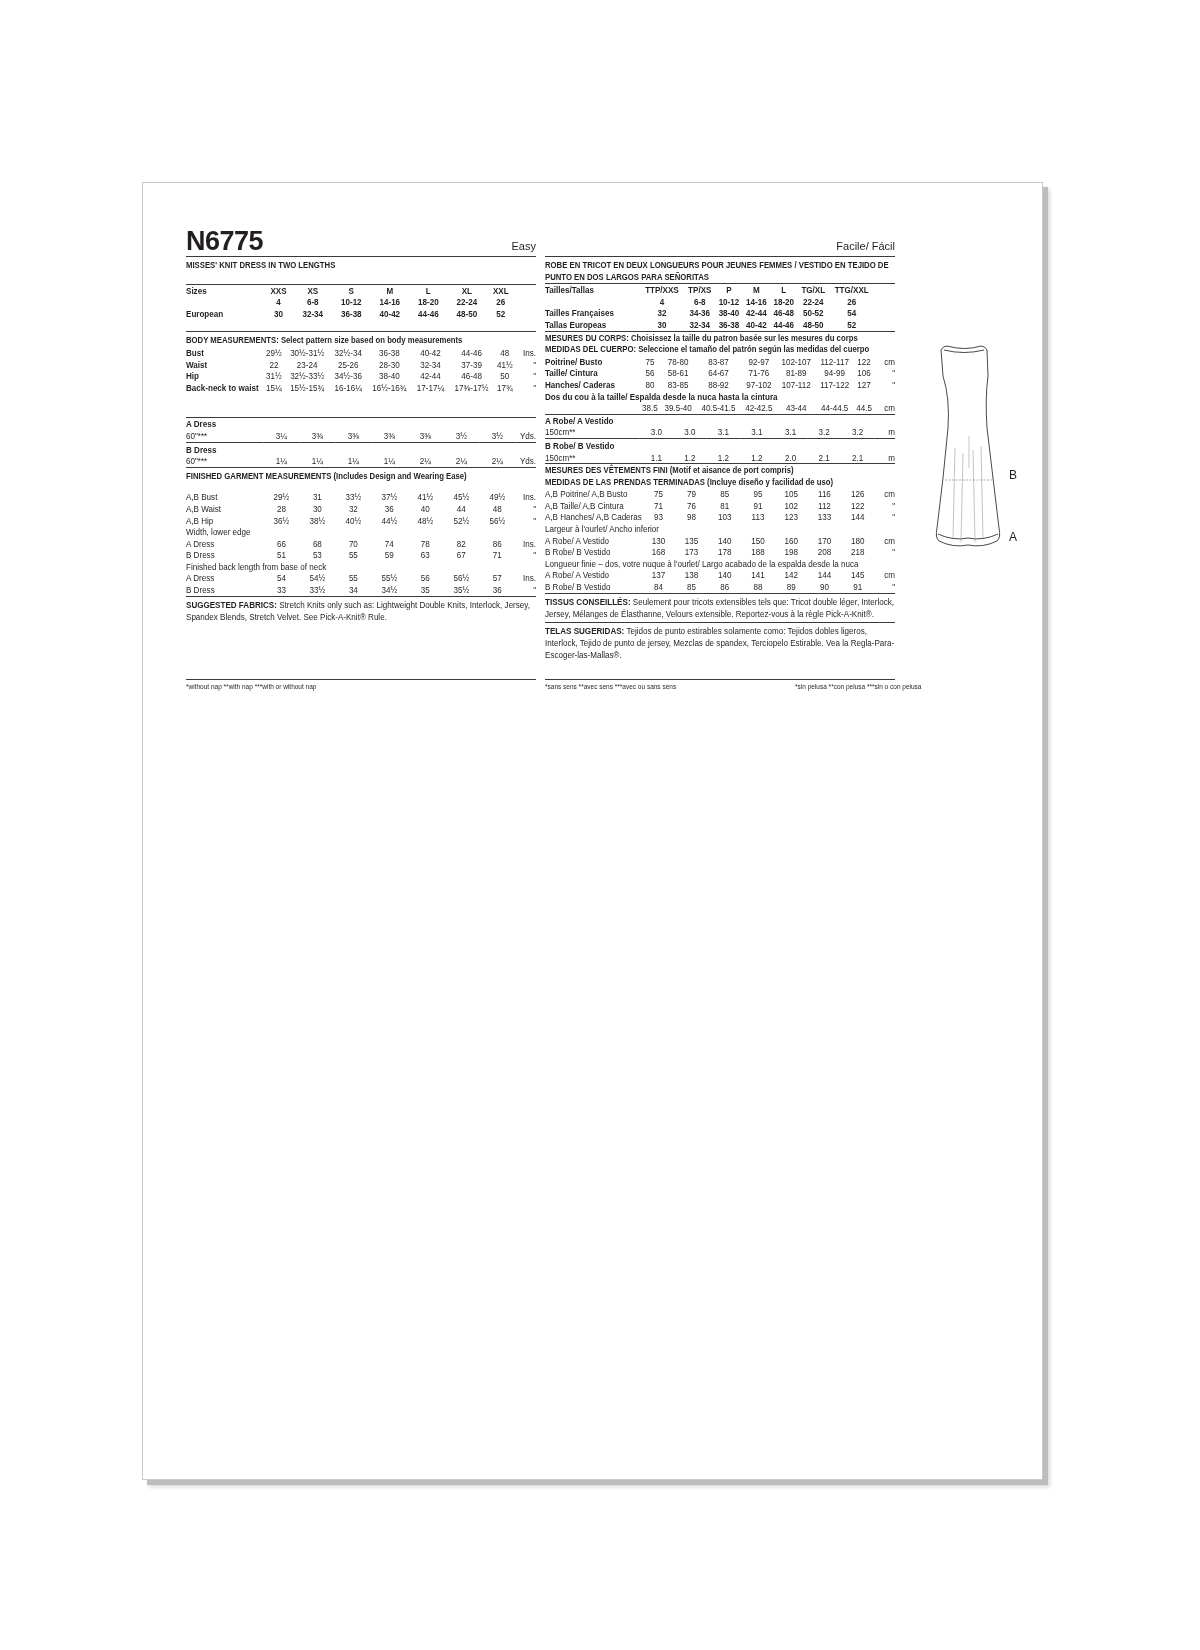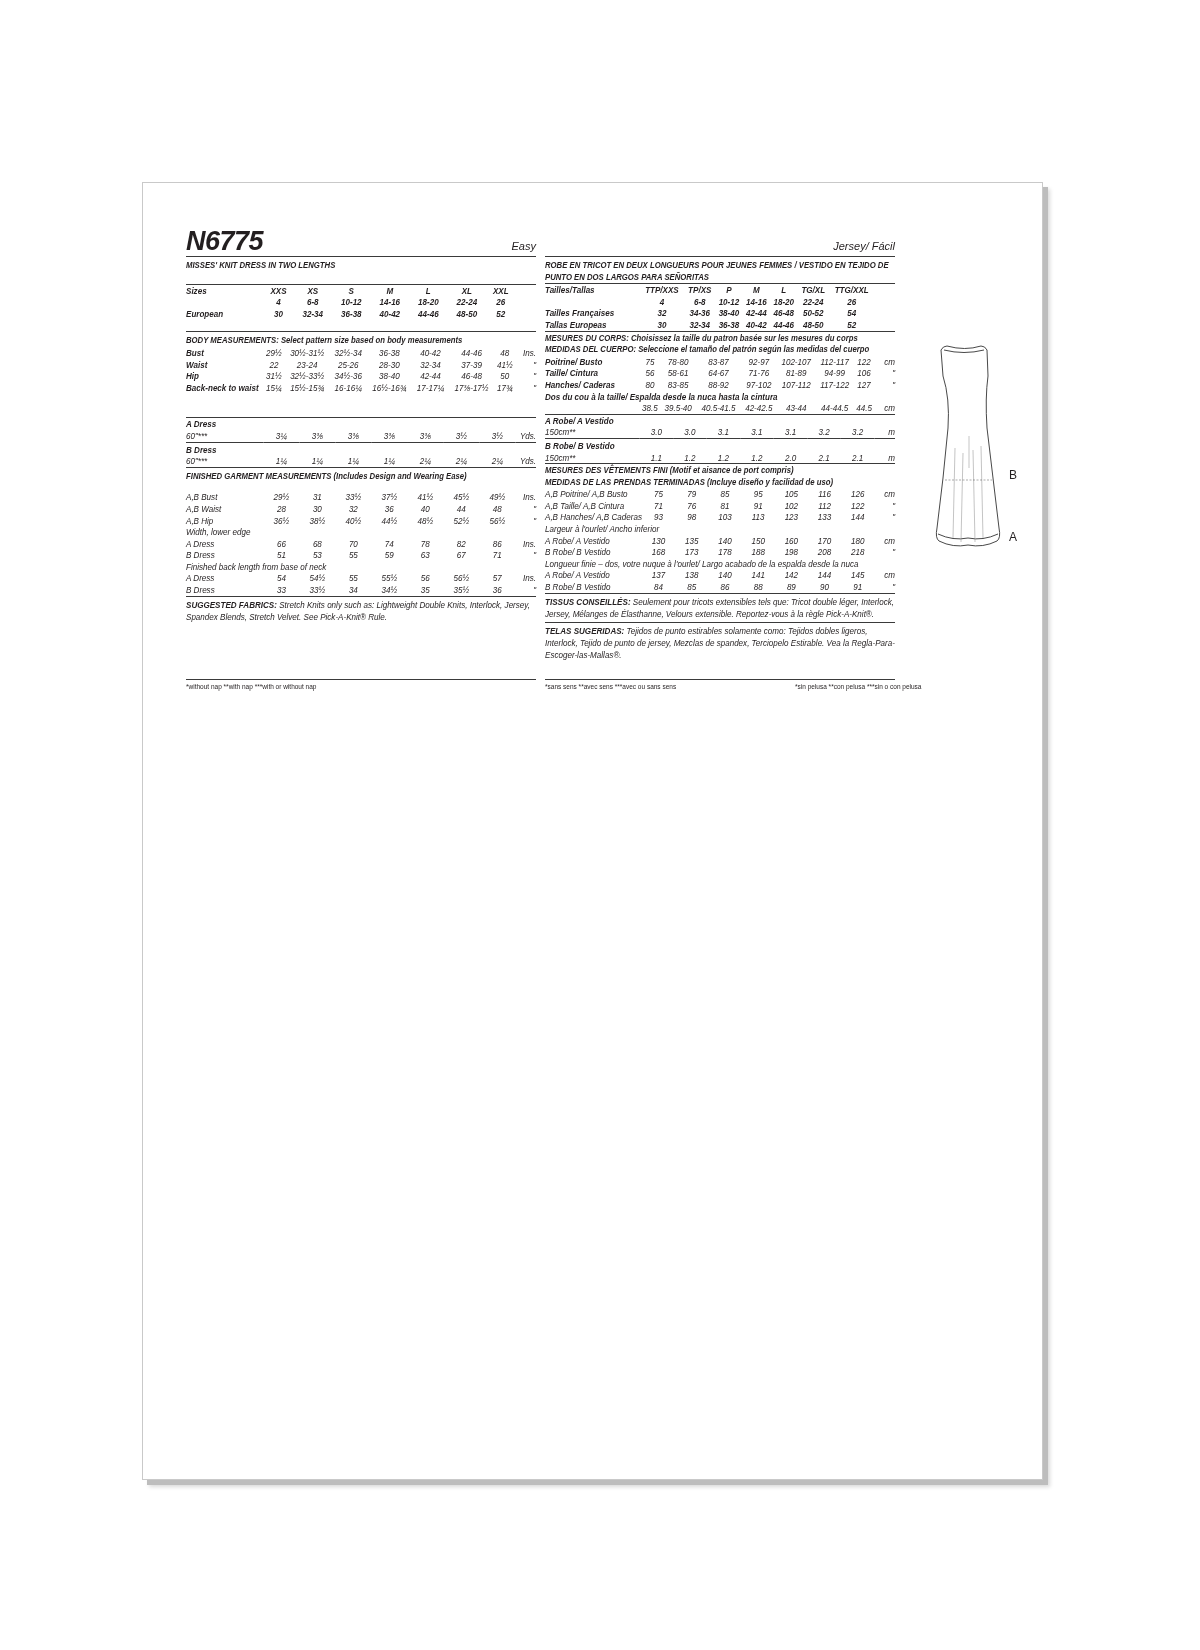--- a/index.html
+++ b/index.html
@@ -1,21 +1,21 @@
 <!DOCTYPE html>
 <html><head>
 <meta charset="utf-8">
 <style>
   html, body { margin:0; padding:0; background:#ffffff; }
   body { width:1200px; height:1650px; position:relative; overflow:hidden;
          font-family:"Liberation Sans", sans-serif; color:#231f20; }
   .page { position:absolute; left:142px; top:182px; width:899px; height:1296px;
           background:#fff; border:1px solid #c9c9c9;
           box-shadow: 5px 5px 0 #bdbdbd, 7px 7px 4px rgba(0,0,0,0.15); }
-  .col { position:absolute; font-size:9.2px; line-height:11.6px;font-style:italic; }
+  .col { position:absolute; font-size:9.2px; line-height:11.6px; }
   .left { left:43px; top:45px; width:350px; }
   .right { left:402px; top:45px; width:350px; }
   .cond { transform:scaleX(0.86); transform-origin:left top; width:407px; }
   .right .cond { width:407px; }
   .title { font-weight:bold; font-size:27px; line-height:26px; letter-spacing:-0.5px; }
   .easy { position:absolute; right:-57px; top:13px; font-size:11px; }
   .rule { border-top:1.2px solid #3a3a3a; }
   .sub { font-weight:bold; font-size:9px; padding-top:3px; }
   table { border-collapse:collapse; width:100%; }
   td { padding:0; white-space:nowrap; text-align:center; font-size:9.4px; height:11.6px; }
@@ -259,21 +259,21 @@
       </tbody>
         </table>
       <div class="rule"></div>
       <div class="para">
         <span class="b">SUGGESTED FABRICS:</span><span> Stretch Knits only such as: Lightweight Double Knits, Interlock, Jersey, Spandex Blends, Stretch Velvet. See Pick-A-Knit® Rule.</span>
       </div>
     </div>
   </div>
 
   <div class="col right">
-    <div class="easy" style="right:0; top:13px;">Jersey/ Fácil</div>
+    <div class="easy" style="right:0; top:13px;">Facile/ Fácil</div>
     <div style="height:26px;"></div>
     <div class="rule" style="margin-top:2px;"></div>
     <div class="cond">
       <div class="sub" style="line-height:11.6px;">ROBE EN TRICOT EN DEUX LONGUEURS POUR JEUNES FEMMES / VESTIDO EN TEJIDO DE PUNTO EN DOS LARGOS PARA SEÑORITAS</div>
       <div class="rule"></div>
       <table>
         <tbody>
             <tr class="b">
           <td class="lbl" style="width:110px;">Tailles/Tallas</td>
           <td>TTP/XXS</td>

